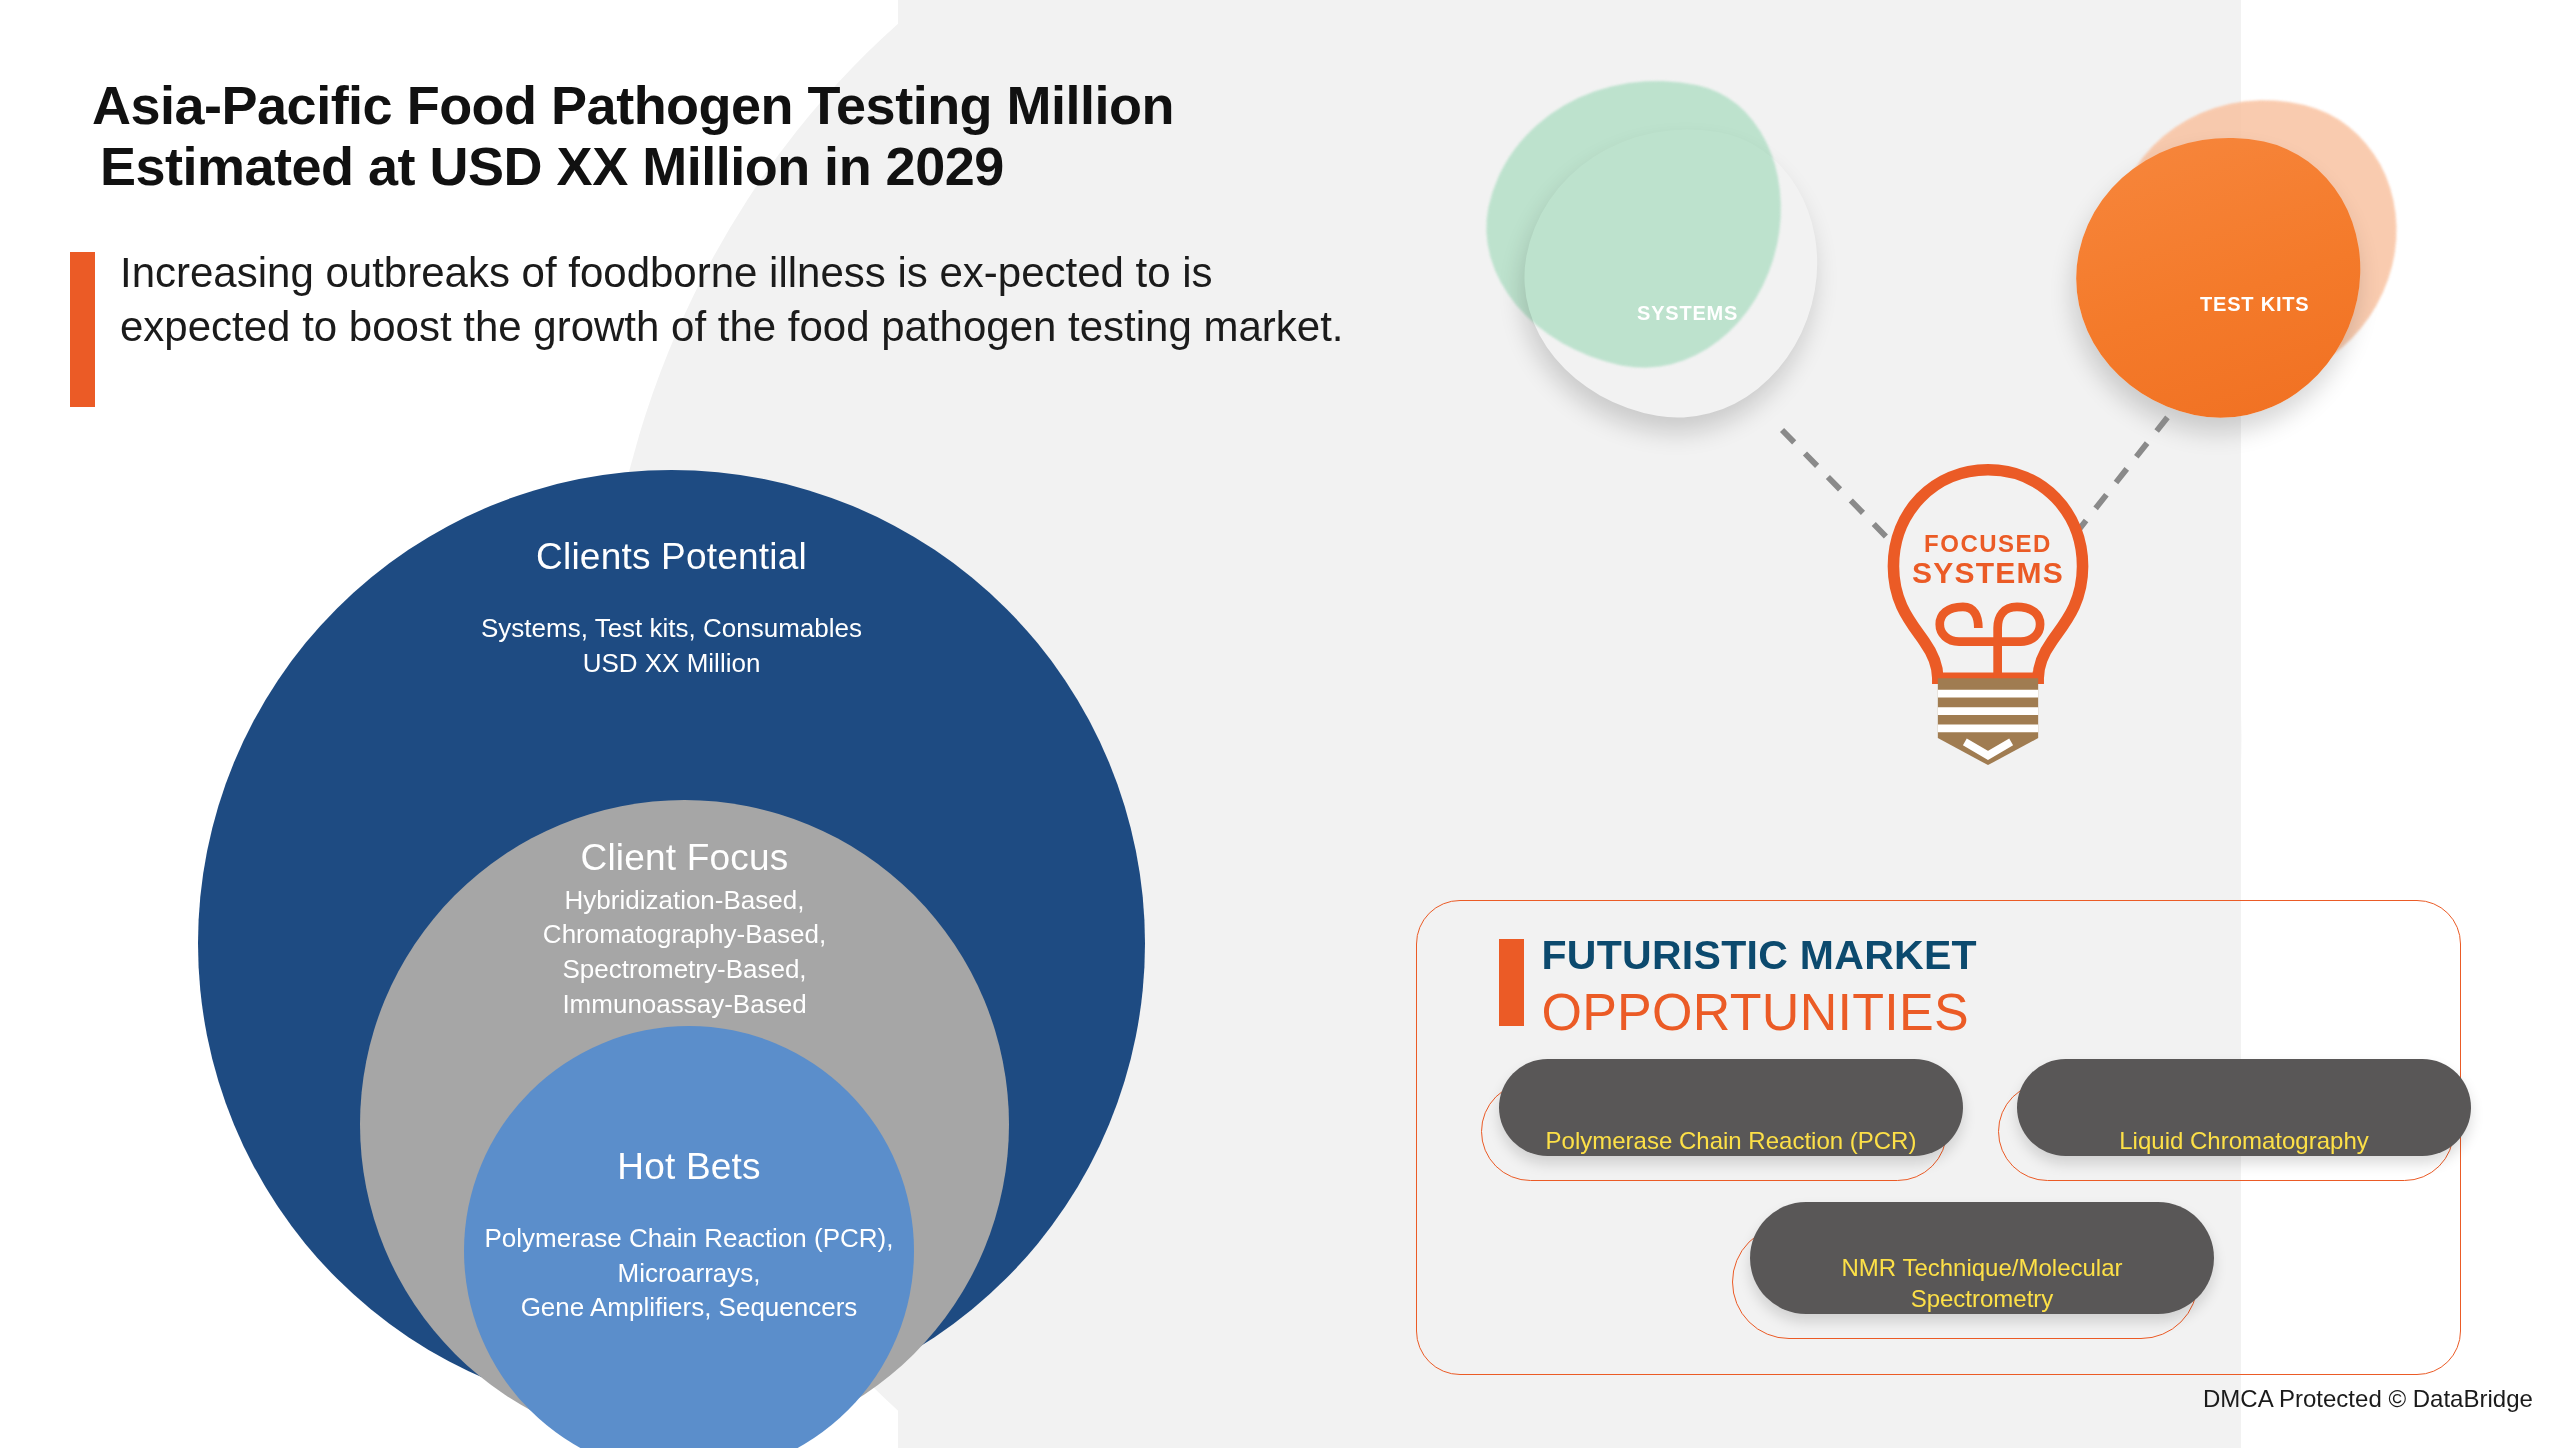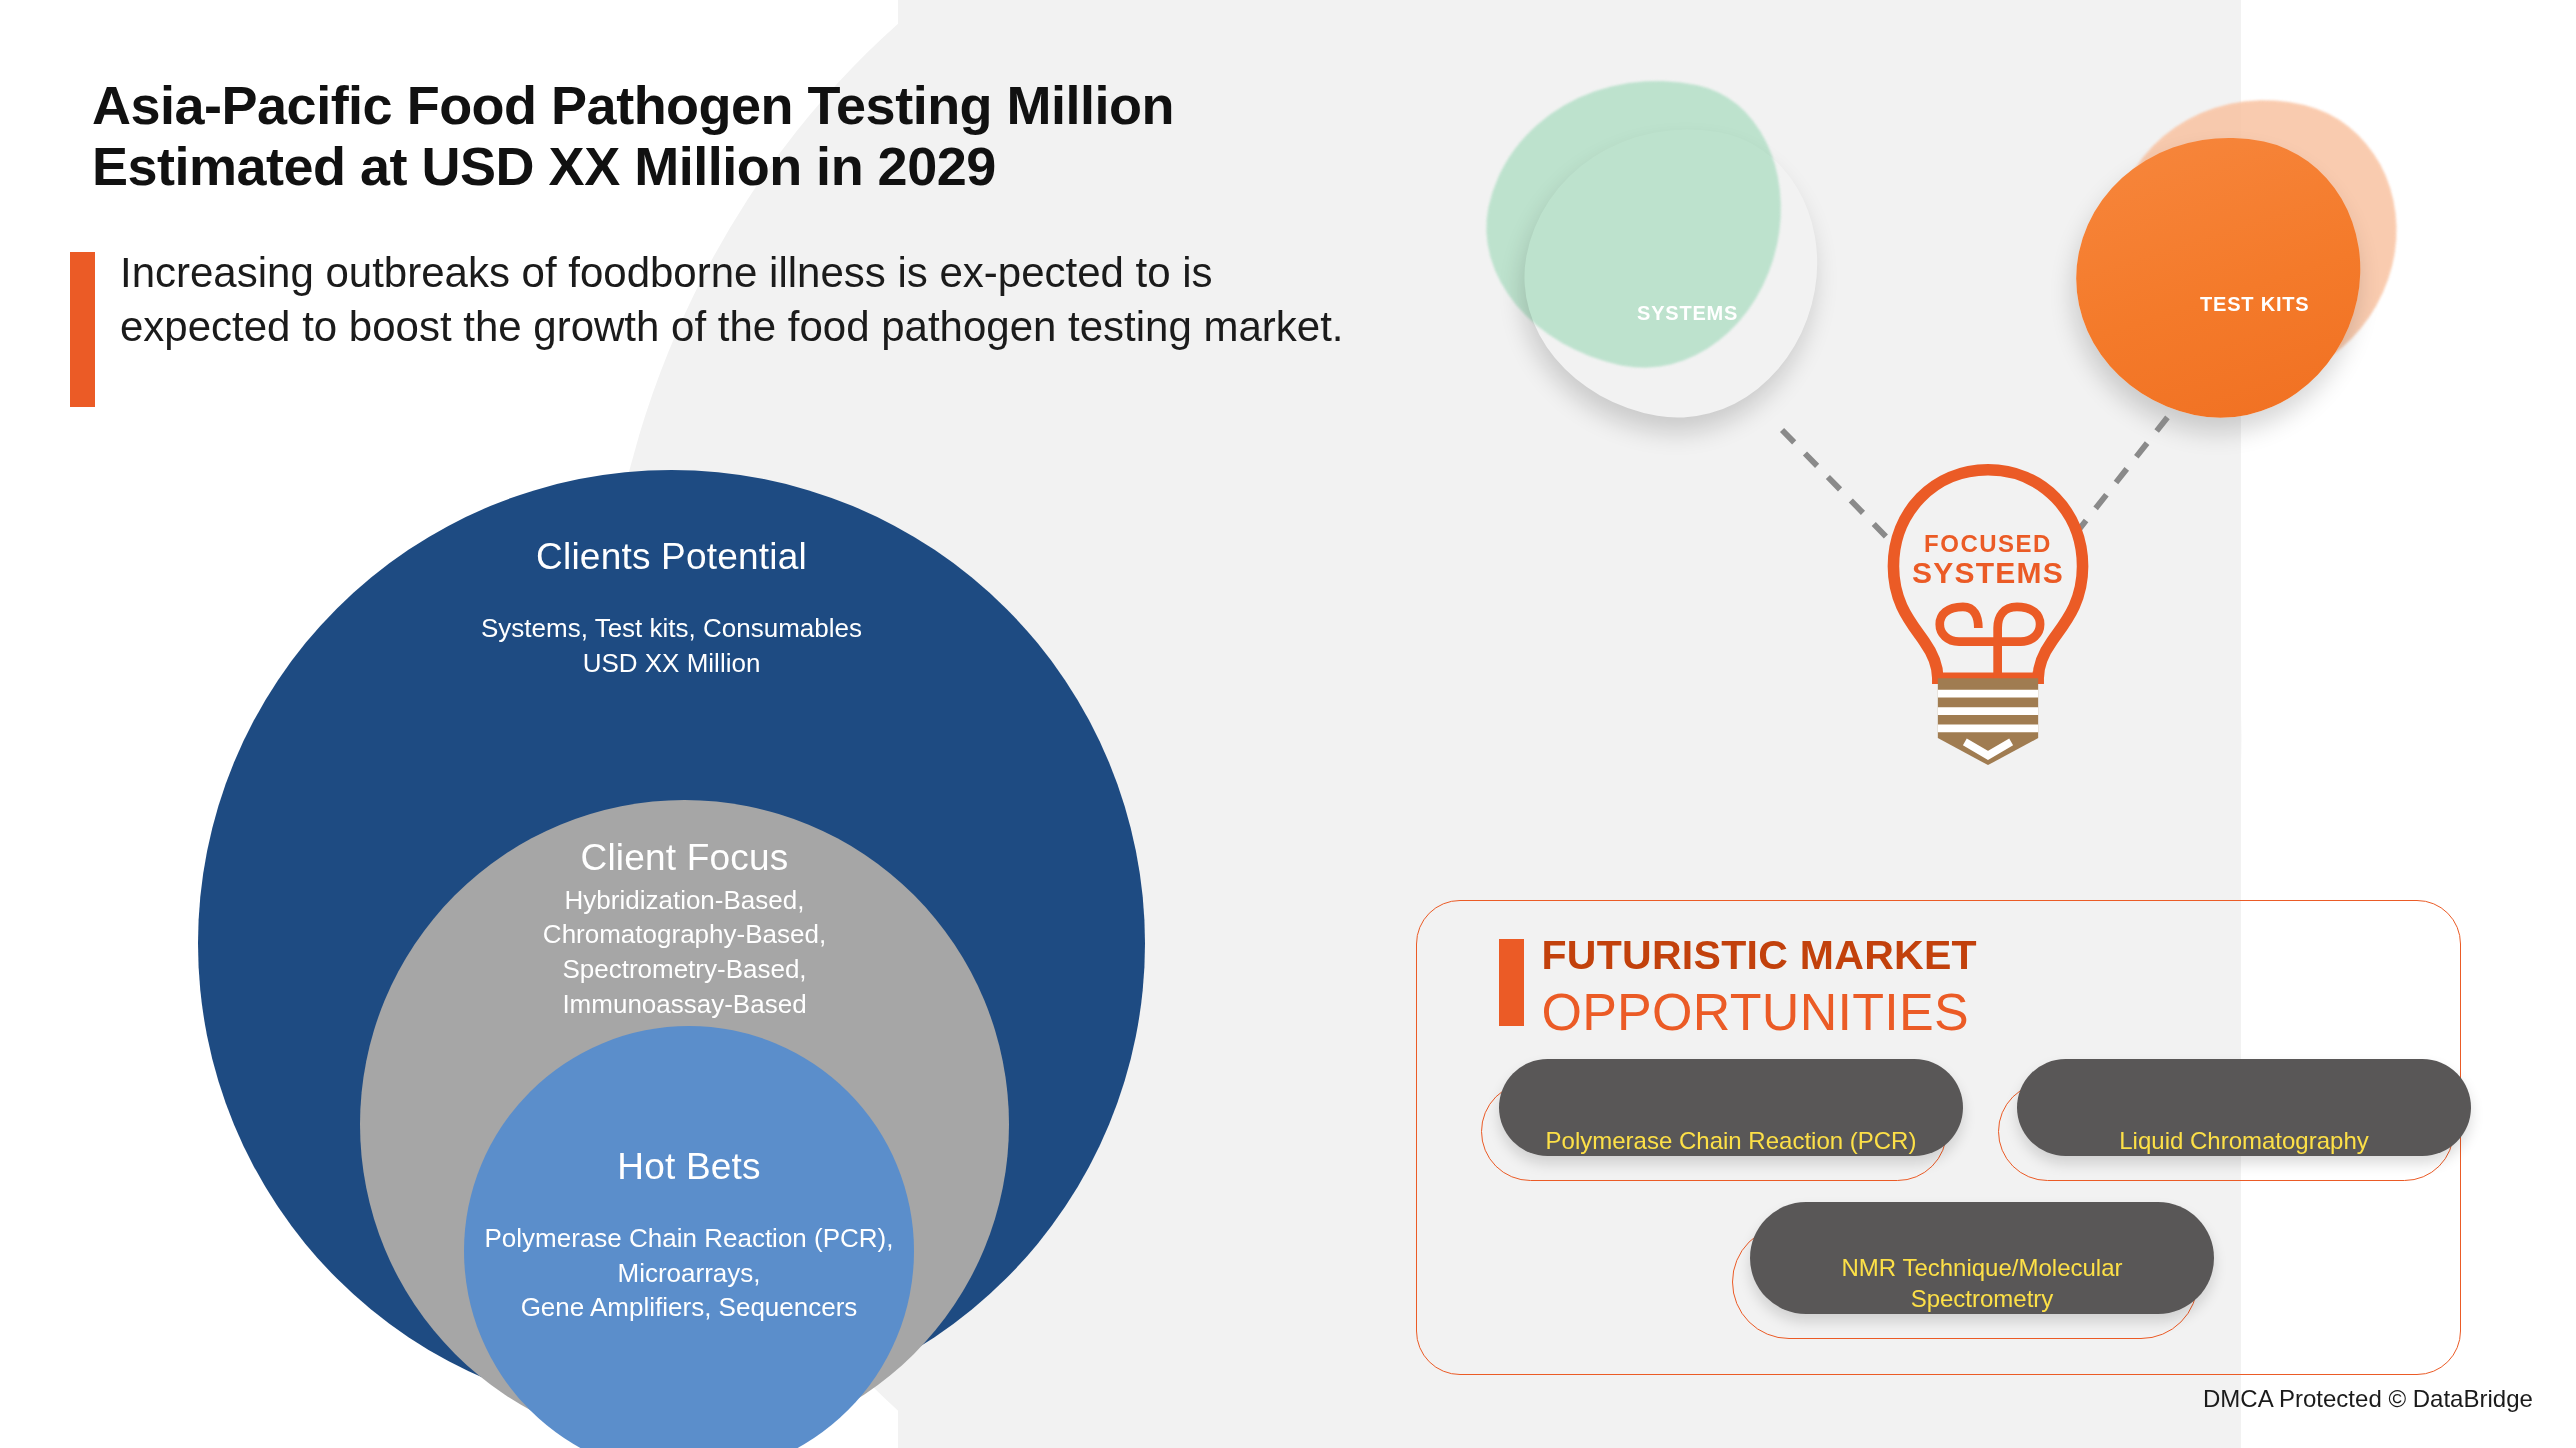--- a/index.html
+++ b/index.html
@@ -20,21 +20,21 @@
     position:absolute;left:898px;top:-193px;width:1343px;height:1835px;
     background:#f2f2f2;border-radius:0 0 0 0;
   }
 
   
   .headline{
     position:absolute;left:92px;top:75px;width:1565px;
     font-size:54px;line-height:1.13;font-weight:700;color:#111111;
     letter-spacing:-0.5px;
   }
-  .headline .l2{display:block;}
+  .headline .l2{display:block;margin-left:8px;}
 
   .sub-wrap{position:absolute;left:70px;top:246px;width:1314px;display:flex;gap:25px;}
   .sub-bar{width:25px;height:155px;background:#eb5b26;flex:0 0 auto;margin-top:5.8px;}
   .sub-text{
     font-size:42px;line-height:1.28;color:#1b1b1b;font-weight:400;
     max-width:1246px;
   }
 
   
   .circ-outer{
@@ -107,21 +107,21 @@
   .bulb-t2{font-size:30px;font-weight:700;letter-spacing:1.2px;}
 
   
   .panel{
     position:absolute;left:1416px;top:900px;width:1043px;height:473px;
     border:1.9px solid #eb5b26;border-radius:44px;
   }
   .panel-head{position:absolute;left:1499px;top:935px;display:flex;gap:17.4px;align-items:flex-start;}
   .panel-bar{width:25px;height:87px;background:#eb5b26;flex:0 0 auto;margin-top:3.9px;}
   .panel-titles{line-height:1;}
-  .panel-t1{font-size:41px;font-weight:700;color:#c2410c;letter-spacing:0.3px;}
+  .panel-t1{font-size:41px;font-weight:700;color:#0c4a6e;letter-spacing:0.3px;}
   .panel-t2{font-size:52px;font-weight:400;color:#eb5b26;letter-spacing:0.3px;margin-top:10px;}
 
   .pill{
     position:absolute;background:#595757;color:#fde047;border-radius:58px;
     display:flex;align-items:flex-end;justify-content:center;text-align:center;
     font-size:24px;line-height:1.3;box-shadow:0 7.7px 13.5px rgba(0,0,0,.14);
     z-index:3;
   }
   .pill-ghost{
     position:absolute;border:1.9px solid #eb5b26;border-radius:58px;z-index:2;background:transparent;

